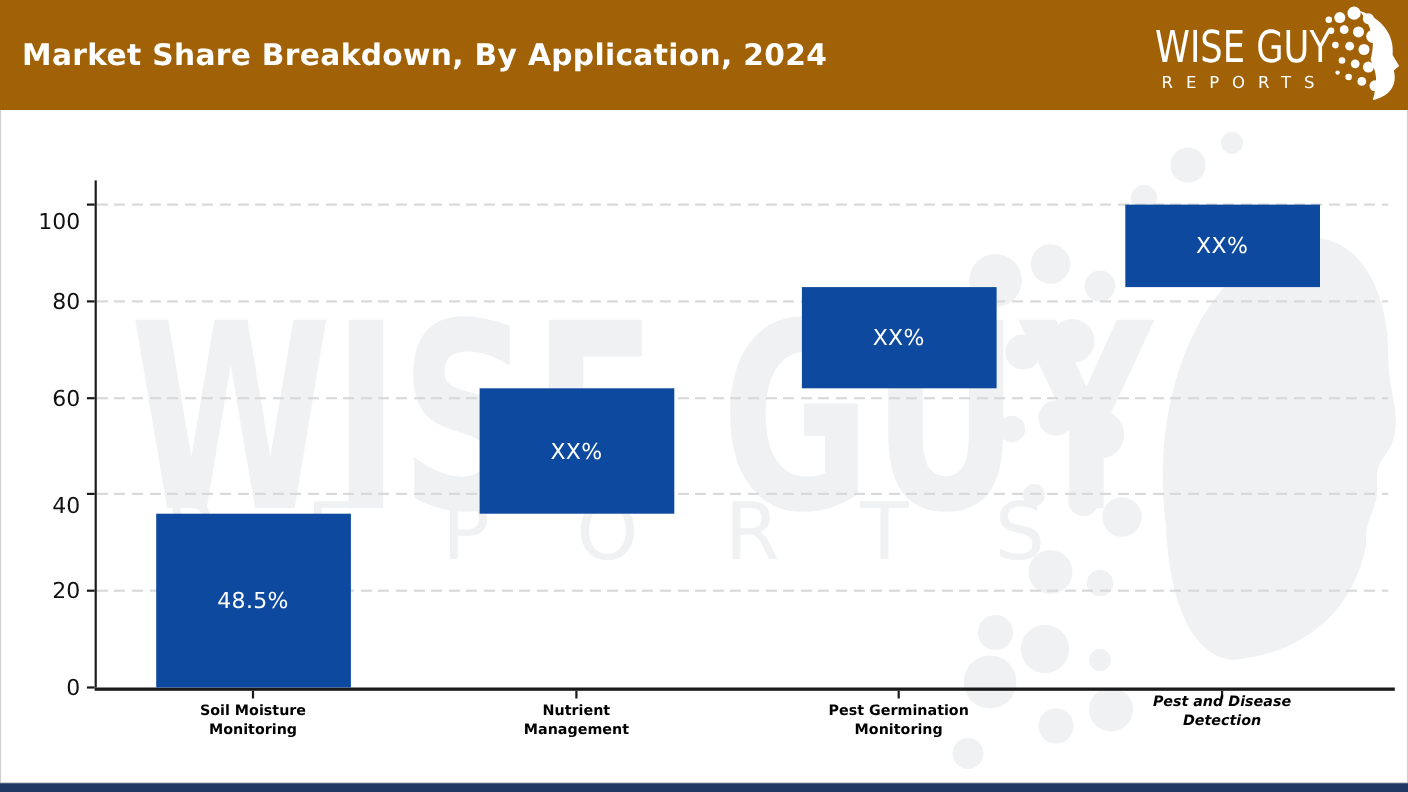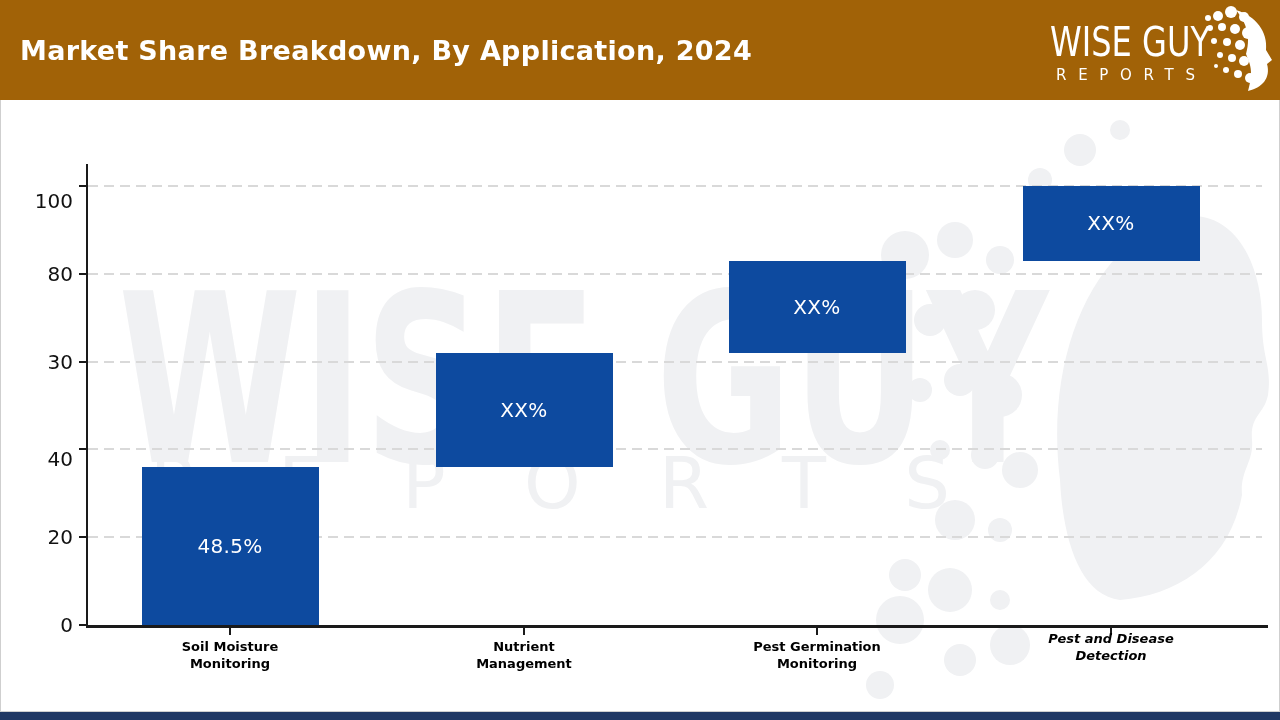--- a/index.html
+++ b/index.html
@@ -115,21 +115,21 @@
 <div class="ytick" style="top: 524px; left: 79px;"></div>
     <div class="ylabel" style="top: 511px; left: 13px; width: 60px;">0</div>
     <div class="gridline" style="top: 436.2px; left: 88px; width: 1174px;"></div>
     <div class="ytick" style="top: 436.2px; left: 79px;"></div>
     <div class="ylabel" style="top: 423.2px; left: 13px; width: 60px;">20</div>
     <div class="gridline" style="top: 348.4px; left: 88px; width: 1174px;"></div>
     <div class="ytick" style="top: 348.4px; left: 79px;"></div>
     <div class="ylabel" style="top: 345px; left: 13px; width: 60px;">40</div>
     <div class="gridline" style="top: 260.6px; left: 88px; width: 1174px;"></div>
     <div class="ytick" style="top: 260.6px; left: 79px;"></div>
-    <div class="ylabel" style="top: 247.6px; left: 13px; width: 60px;">30</div>
+    <div class="ylabel" style="top: 247.6px; left: 13px; width: 60px;">60</div>
     <div class="gridline" style="top: 172.8px; left: 88px; width: 1174px;"></div>
     <div class="ytick" style="top: 172.8px; left: 79px;"></div>
     <div class="ylabel" style="top: 159.8px; left: 13px; width: 60px;">80</div>
     <div class="gridline" style="top: 85px; left: 88px; width: 1174px;"></div>
     <div class="ytick" style="top: 85px; left: 79px;"></div>
     <div class="ylabel" style="top: 54px; left: 13px; width: 60px; margin-top: 33px;">100</div>
     <div class="yaxis" style="left: 86px; top: 64px; height: 461px;"></div>
     <div class="xaxis" style="left: 86px; top: 525px; width: 1182px;"></div>
     <div class="bar" style="left: 141.5px; top: 366.96px; width: 177px; height: 158.04px; background: rgb(13, 74, 159);"></div>
     <div class="barlabel" style="left: 230px; top: 445.98px; color: rgb(255, 255, 255);">48.5%</div>

